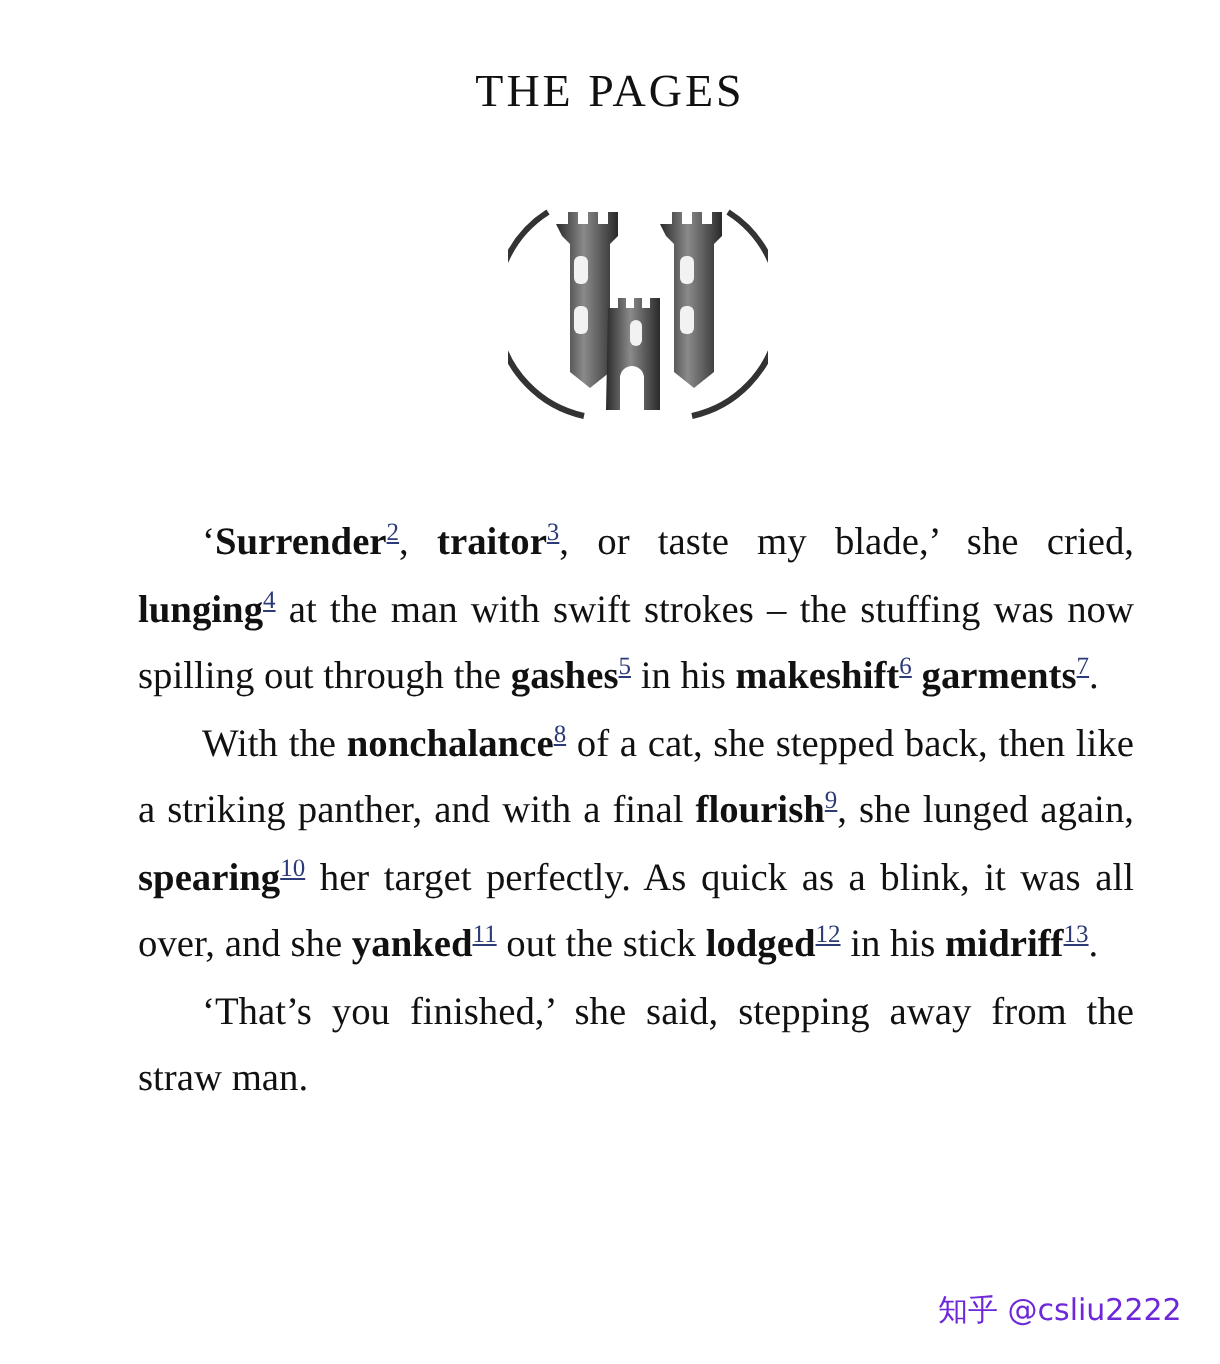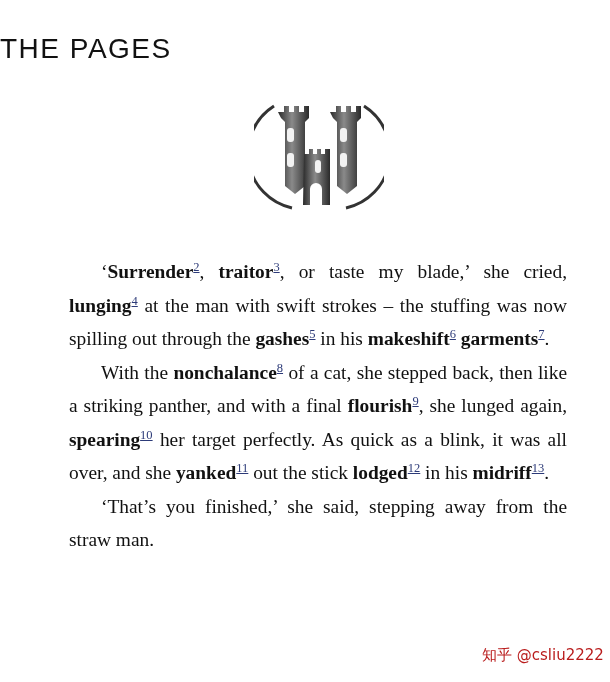--- a/index.html
+++ b/index.html
@@ -1,37 +1,37 @@
 <!DOCTYPE html>
 <html><head>
 <meta charset="utf-8">
 <style>
   html, body { margin: 0; padding: 0; background: #ffffff; }
   body { width: 610px; height: 682px; position: relative; overflow: hidden; }
   .page-title {
-    position: absolute; left: 0; width: 610px; top: 33px; 
-    font-family: Liberation Sans, sans-serif; font-size: 28px; letter-spacing: 1.5px;
+    position: absolute; left: 0; width: 610px; top: 33px; text-align: center;
+    font-family: Liberation Serif, serif; font-size: 23px; letter-spacing: 1.5px;
     color: #111; font-weight: normal;
   }
   .logo { position: absolute; left: 254px; top: 98px; width: 130px; height: 114px; }
   .text {
     position: absolute; left: 69px; width: 498px; top: 255px;
     font-family: "Liberation Serif", serif; font-size: 19.4px; line-height: 33.5px;
     color: #111; text-align: justify;
   }
   .text p { margin: 0; }
   .text p.indent { text-indent: 32px; }
   .text b { font-weight: bold; }
   .fn {
     color: #2c3a78; text-decoration: underline; font-size: 12.5px;
     vertical-align: 7px; line-height: 0; cursor: pointer;
   }
   .watermark {
-    position: absolute; left: 482px; top: 646px;
-    font-family: "DejaVu Sans", sans-serif; font-size: 15px; color: #b91c1c;
+    position: absolute; left: 469px; top: 646px;
+    font-family: "DejaVu Sans", sans-serif; font-size: 15px; color: #6d28d9;
   }
 </style>
 </head>
 <body>
 
 <div class="page-title">THE PAGES</div>
 
 <div class="logo">
   <svg width="130" height="114" viewBox="0 0 130 114">
     <defs>

